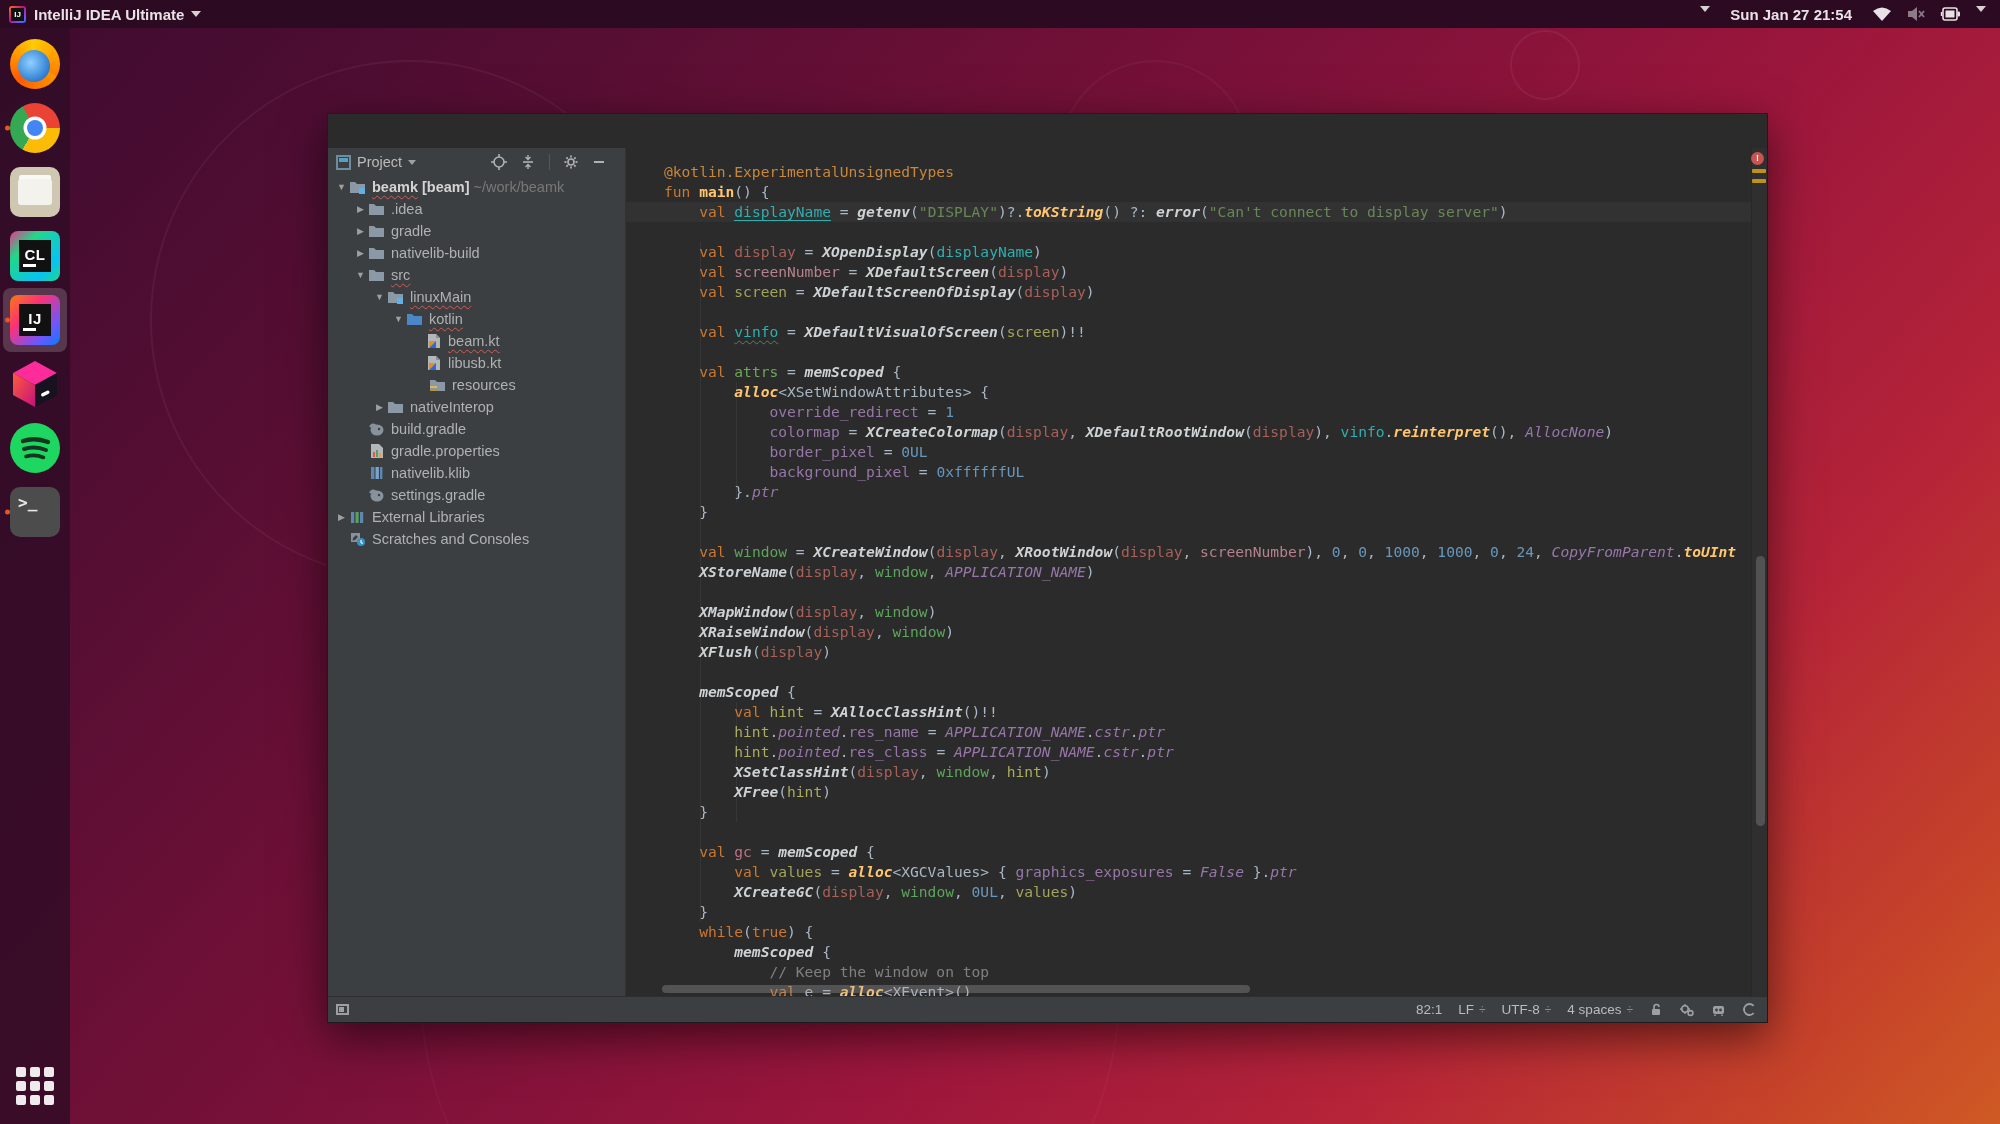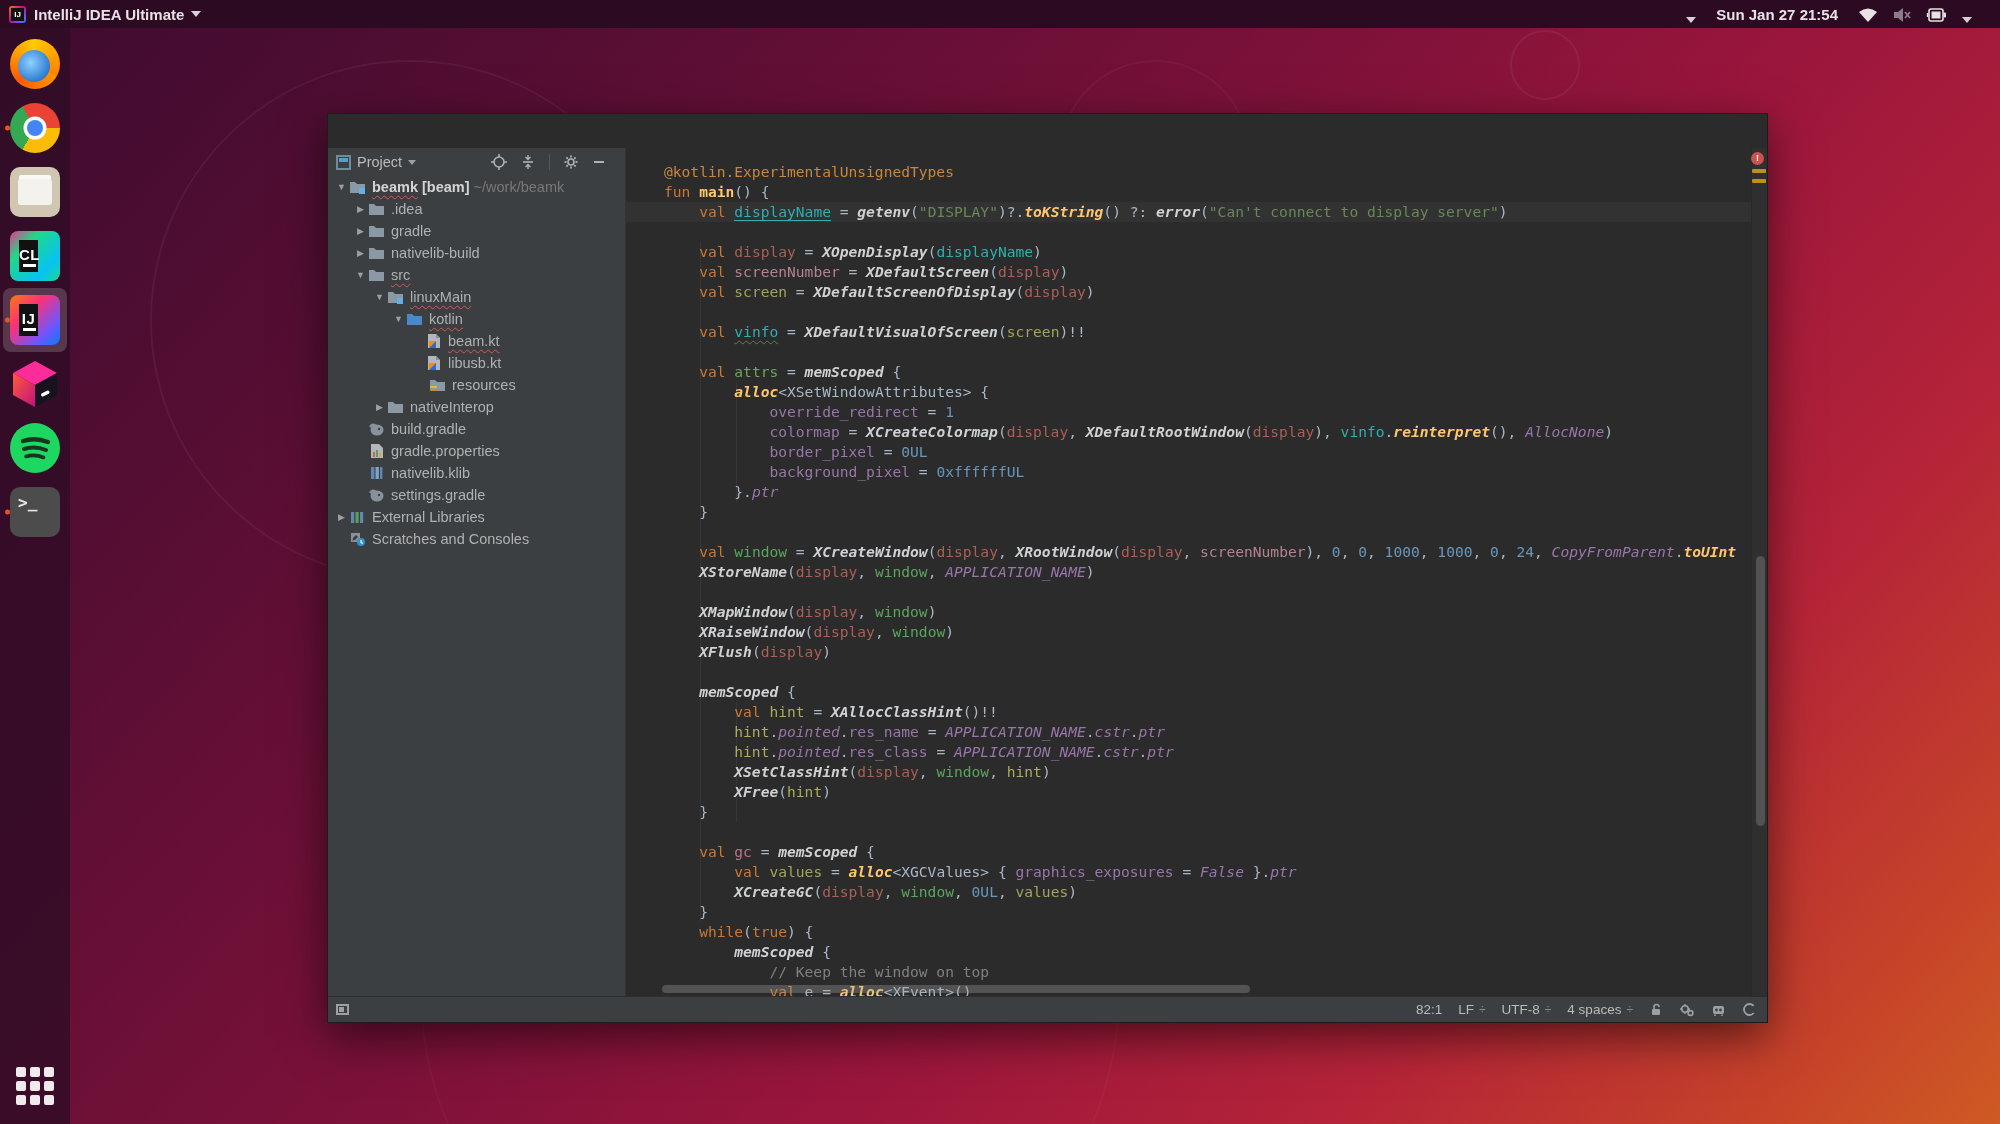--- a/index.html
+++ b/index.html
@@ -10,21 +10,21 @@
 
   
   #topbar { position:absolute; left:0; top:0; width:2000px; height:28px; background:#2c0a21;
             display:flex; align-items:center; color:#e8e2e6; font-size:15px; font-weight:bold; z-index:50; }
   #topbar .appicon { width:17px; height:17px; border-radius:3px; margin:0 8px 0 9px;
       background:linear-gradient(135deg,#f97a12,#c10e83 45%,#6b57ff 80%,#087cfa); position:relative; }
   #topbar .appicon::after { content:"IJ"; position:absolute; left:2px; top:2px; right:2px; bottom:2px;
       background:#111; color:#fff; font-size:8px; font-weight:bold; text-align:center; line-height:13px; }
   .chev { display:inline-block; width:0; height:0; border-left:5px solid transparent; border-right:5px solid transparent;
           border-top:6px solid #d8d0d4; margin-left:7px; }
-  #topbar-right { margin-left:auto; display:flex; align-items:flex-end; gap:14px; padding-right:28px; }
+  #topbar-right { margin-left:auto; display:flex; align-items:flex-start; gap:14px; padding-right:14px; }
   #topbar-right svg { display:block; }
 
   
   #dock { position:absolute; left:0; top:28px; width:70px; height:1096px; background:rgba(47,12,38,0.82);
           display:flex; flex-direction:column; align-items:center; padding-top:4px; z-index:40; }
   .dock-item { position:relative; width:64px; height:64px; display:flex; align-items:center; justify-content:center; border-radius:8px; }
   .dock-item.active { background:rgba(255,255,255,0.18); }
   .dock-item .run-dot { position:absolute; left:2px; top:50%; transform:translateY(-50%);
       width:5px; height:5px; border-radius:50%; background:#e95420; }
   .dock-spacer { flex:1; }
@@ -36,21 +36,21 @@
   .ic-chrome::before { content:""; position:absolute; left:50%; top:50%; width:46%; height:46%; transform:translate(-50%,-50%);
       border-radius:50%; background:#fff; }
   .ic-chrome::after { content:""; position:absolute; left:50%; top:50%; width:32%; height:32%; transform:translate(-50%,-50%);
       border-radius:50%; background:#4285f4; }
   .ic-files { border-radius:10px; background:#cfc7b2; position:relative; }
   .ic-files::before { content:""; position:absolute; left:8px; top:12px; width:34px; height:26px; border-radius:3px; background:#f4f2ec;
       box-shadow:0 -5px 0 -1px #faf8f4; }
   .ic-jb { border-radius:8px; position:relative; }
   .ic-clion { background:linear-gradient(135deg,#ed358c 0%,#21d789 30%,#07c3f2 75%,#21d789 100%); }
   .ic-ij    { background:linear-gradient(135deg,#f97a12 0%,#fc3177 35%,#6b57ff 75%,#087cfa 100%); }
-  .ic-jb .inner { position:absolute; left:9px; top:9px; width:19px; height:32px; background:#111;
+  .ic-jb .inner { position:absolute; left:9px; top:9px; width:32px; height:32px; background:#111;
       color:#fff; font-weight:bold; font-size:15px; text-align:center; line-height:30px; letter-spacing:0.5px; }
   .ic-jb .inner::after { content:""; position:absolute; left:4px; bottom:5px; width:13px; height:3px; background:#fff; }
   .ic-spotify { border-radius:50%; background:#1ed760; position:relative; }
   .ic-terminal { border-radius:10px; background:#4c4c4c; color:#e8e8e8; font-family:"DejaVu Sans Mono",monospace;
       font-weight:bold; font-size:16px; padding:6px 0 0 8px; }
   .ic-grid { width:38px; height:38px; display:grid; grid-template-columns:repeat(3,10px); grid-template-rows:repeat(3,10px); gap:4px; }
   .ic-grid span { background:#efeaec; border-radius:2px; }
   .ic-toolbox { position:relative; width:50px; height:50px; }
 
   

